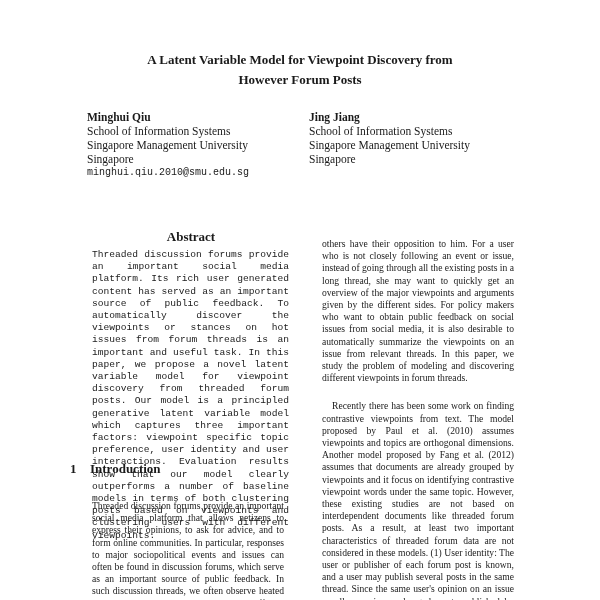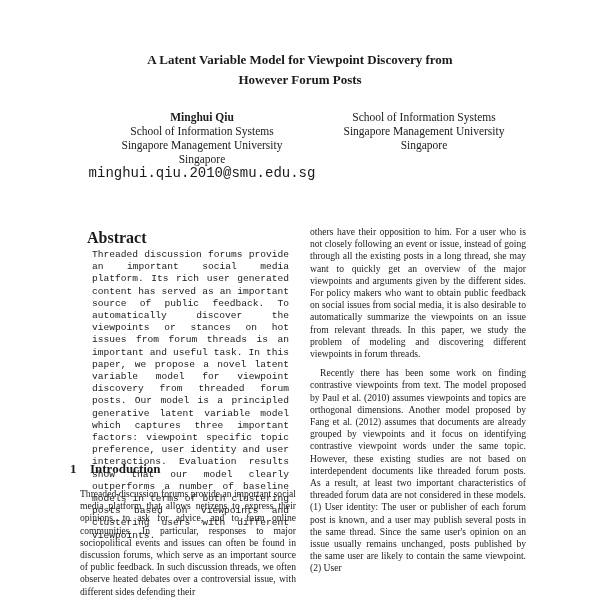--- a/index.html
+++ b/index.html
@@ -1,50 +1,51 @@
 <!DOCTYPE html>
 <html><head>
 <meta charset="utf-8">
 <style>
   html, body { margin: 0; padding: 0; background: #ffffff; }
   body { width: 600px; height: 600px; overflow: hidden; position: relative; font-family: "Liberation Serif", serif; color: #1a1a1a; }
   .title { position: absolute; left: 0; top: 50px; width: 600px; text-align: center; font-weight: bold; font-size: 13px; line-height: 20px; }
-  .author { position: absolute; top: 110px; width: 230px; text-align: center; font-size: 11.5px; line-height: 14px; }
+  .author { position: absolute; top: 110px; width: 230px; text-align: left; font-size: 11.5px; line-height: 14px; }
   .author .name { font-weight: bold; }
-  .author .email { font-family: "Liberation Mono", monospace; font-size: 14px; }
+  .author .email { font-family: "Liberation Mono", monospace; font-size: 10px; }
   .author.a1 { left: 87px; }
   .author.a2 { left: 309px; }
   .col { position: absolute; font-size: 9.6px; line-height: 12.2px; text-align: justify; }
-  .abs-head { position: absolute; left: 87px; top: 229px; width: 208px; text-align: left; font-weight: bold; font-size: 16px; }
+  .abs-head { position: absolute; left: 87px; top: 229px; width: 208px; text-align: center; font-weight: bold; font-size: 13px; }
   .abstract { left: 92px; top: 249px; width: 197px; font-family: Liberation Mono, monospace; }
   .sec-head { position: absolute; left: 70px; top: 461px; font-weight: bold; font-size: 13px; }
   .sec-head .num { display: inline-block; width: 20px; }
   .intro { left: 76px; top: 484px; width: 224px; }
   .right { left: 306px; top: 222px; width: 224px; }
-  .right p, .intro p { margin: 4px; }
+  .right p, .intro p { margin: 16px; }
   .right p + p { margin-top: 7px; text-indent: 10px; }
   b { font-weight: normal; }
 </style>
 </head>
 <body>
 
 <div class="title">
   <div>A Latent Variable Model for Viewpoint Discovery from</div>
   <div>However Forum Posts</div>
 </div>
 
 <div class="author a1">
   <div class="name">Minghui Qiu</div>
   <div>School of Information Systems</div>
   <div>Singapore Management University</div>
   <div>Singapore</div>
   <div class="email">minghui.qiu.2010@smu.edu.sg</div>
 </div>
 
 <div class="author a2">
+  <div class="name">Jing Jiang</div>
   <div>School of Information Systems</div>
   <div>Singapore Management University</div>
   <div>Singapore</div>
 </div>
 
 <div class="abs-head">Abstract</div>
 <div class="col abstract">Threaded discussion forums provide an important social media platform. Its rich user generated content has served as an important source of public feedback. To automatically discover the viewpoints or stances on hot issues from forum threads is an important and useful task. In this paper, we propose a novel latent variable model for viewpoint discovery from threaded forum posts. Our model is a principled generative latent variable model which captures three important factors: viewpoint specific topic preference, user identity and user interactions. Evaluation results show that our model clearly outperforms a number of baseline models in terms of both clustering posts based on viewpoints and clustering users with different viewpoints.</div>
 
 <div class="sec-head">
   <span class="num">1</span><span>Introduction</span>

